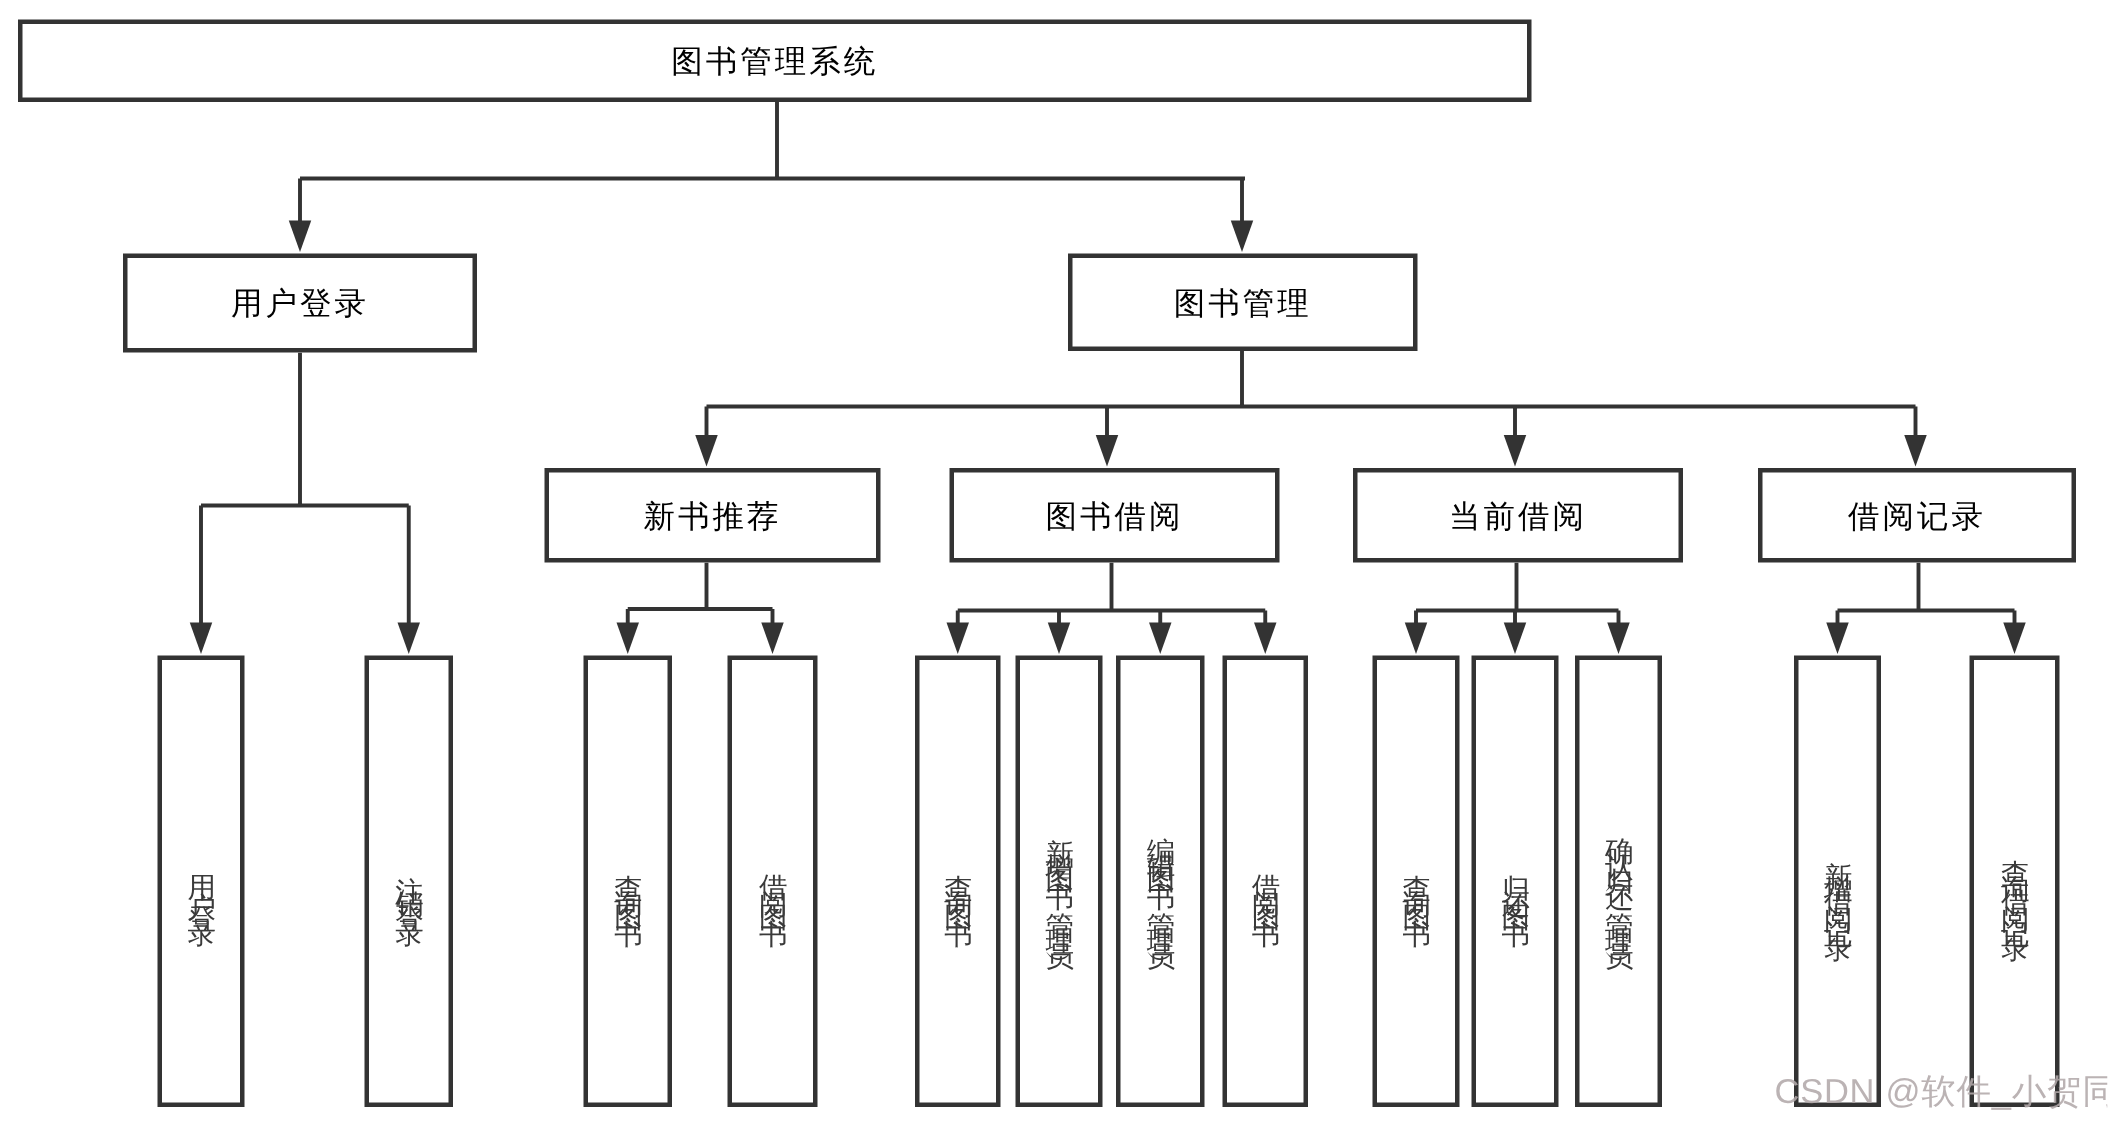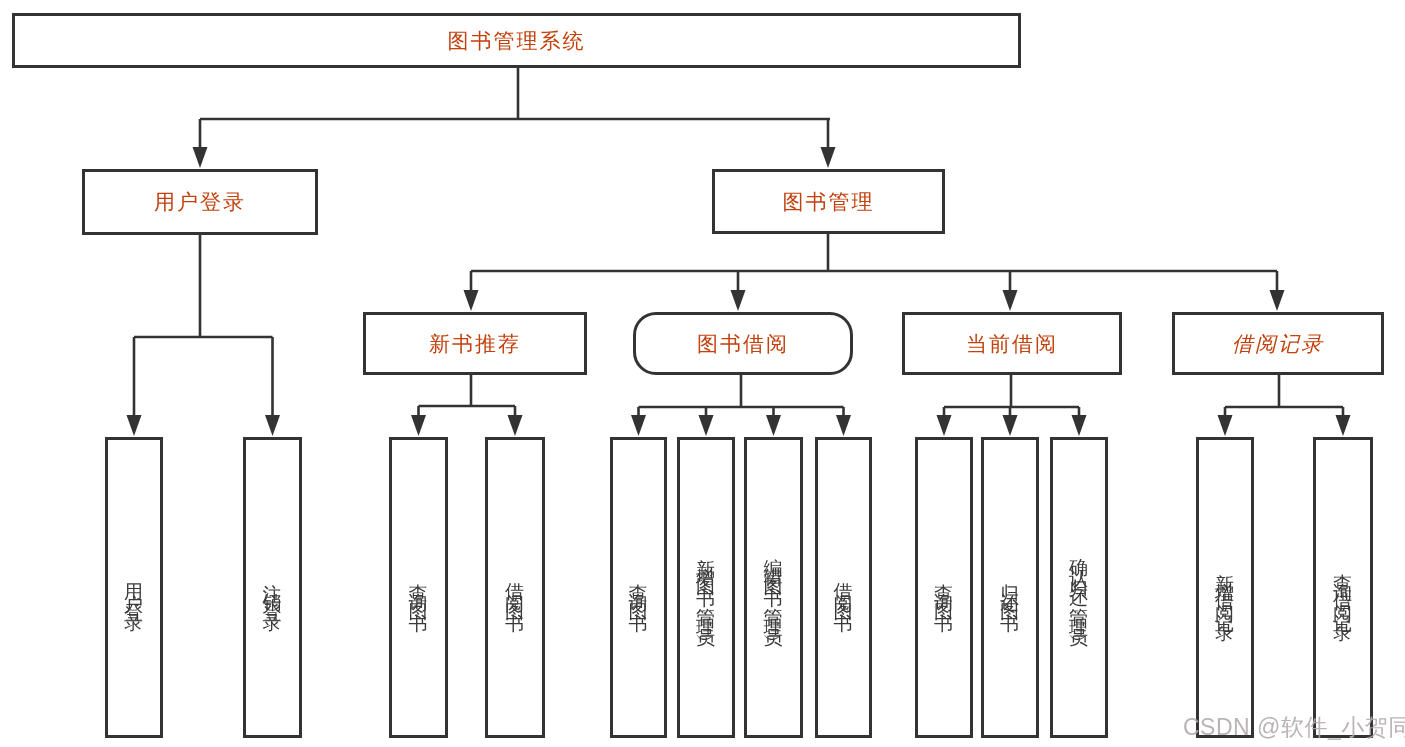--- a/index.html
+++ b/index.html
@@ -38,21 +38,21 @@
     display: flex;
     align-items: center;
     justify-content: center;
     z-index: 2;
     color: #3a3a3a;
   }
   .hlabel {
     font-size: 21px;
     letter-spacing: 2px;
     white-space: nowrap;
-    color: #c2410c;
+    color: #000000;
   }
   .leaf .vlabel {
     writing-mode: vertical-rl;
     text-orientation: mixed;
     font-size: 19px;
     letter-spacing: 10px;
     line-height: 1;
     color: #3a3a3a;
   }
   .watermark {
@@ -114,27 +114,27 @@
   <div class="node" style="left:82px; top:169px; width:236px; height:66px;">
     <span class="hlabel">用户登录</span>
   </div>
   <div class="node" style="left:712px; top:169px; width:233px; height:65px;font-family:Liberation Mono, monospace;">
     <span class="hlabel">图书管理</span>
   </div>
 
   <div class="node" style="left:363px; top:312px; width:224px; height:63px;">
     <span class="hlabel">新书推荐</span>
   </div>
-  <div class="node" style="left:633px; top:312px; width:220px; height:63px;border-radius:23px;">
+  <div class="node" style="left:633px; top:312px; width:220px; height:63px;">
     <span class="hlabel">图书借阅</span>
   </div>
   <div class="node" style="left:902px; top:312px; width:220px; height:63px;justify-content:center;">
     <span class="hlabel">当前借阅</span>
   </div>
-  <div class="node" style="left:1172px; top:312px; width:212px; height:63px;font-style:italic;">
+  <div class="node" style="left:1172px; top:312px; width:212px; height:63px;">
     <span class="hlabel">借阅记录</span>
   </div>
 
   <div class="node leaf" style="left:105px; top:437px; width:58px; height:301px;">
     <span class="vlabel">用户登录</span>
   </div>
   <div class="node leaf" style="left:243px; top:437px; width:59px; height:301px;">
     <span class="vlabel">注销登录</span>
   </div>
 

